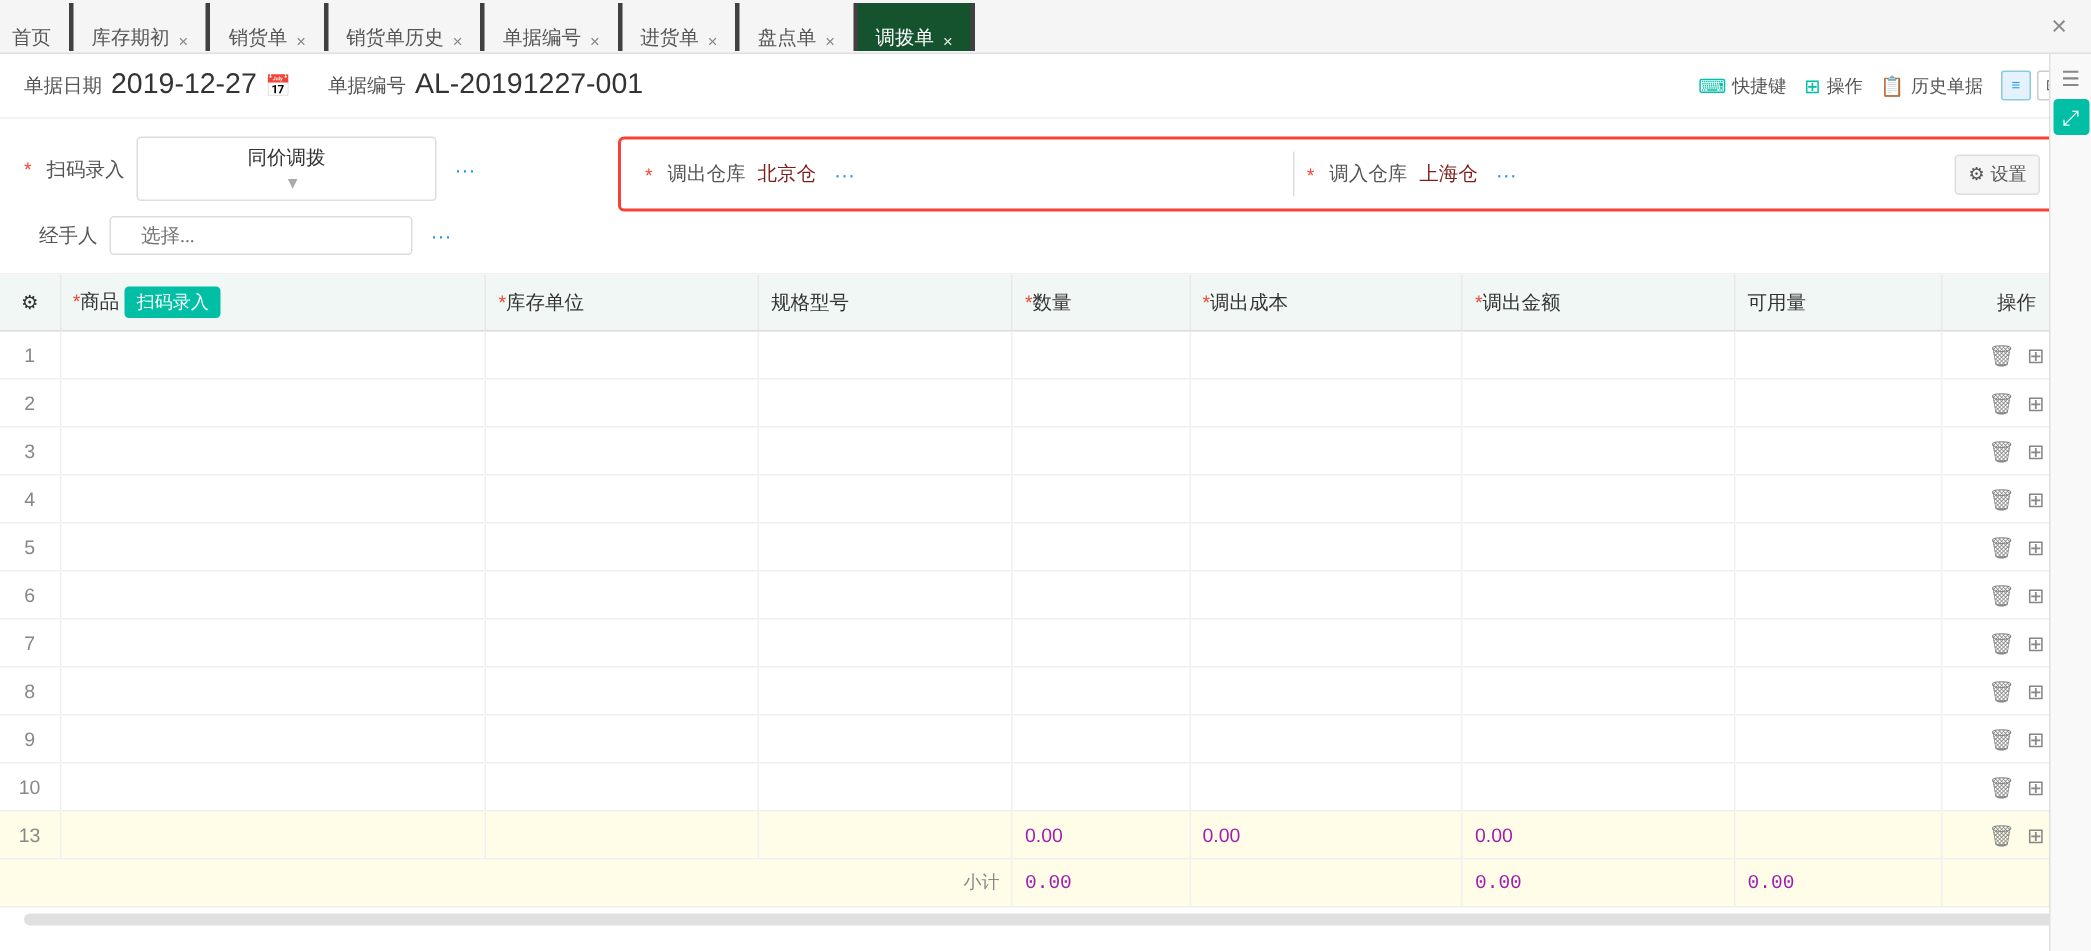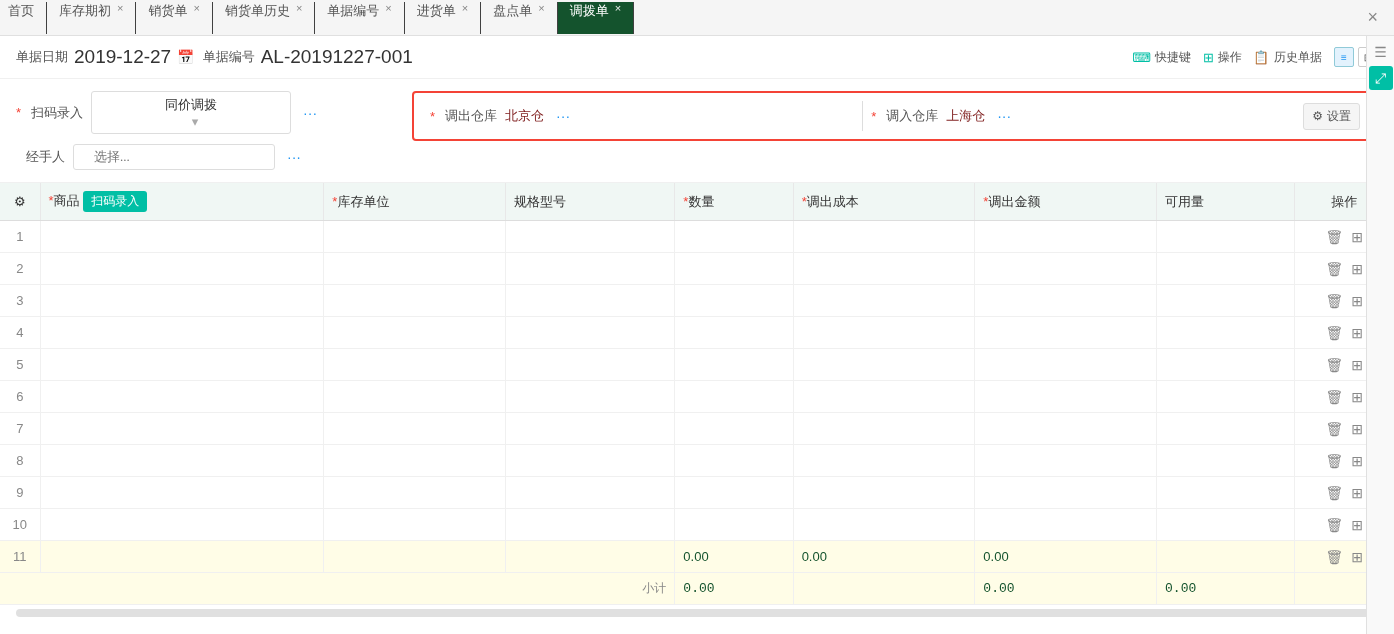--- a/index.html
+++ b/index.html
@@ -9,27 +9,27 @@
     .tab-bar {
       display: flex;
       align-items: center;
       background: #f5f5f5;
       border-bottom: 1px solid #e0e0e0;
       height: 36px;
       padding: 0 8px;
     }
     .tab-item {
       display: flex;
-      align-items: flex-start;
+      align-items: flex-end;
       padding: 0 12px;
       height: 32px;
       cursor: pointer;
       font-size: 13px;
       color: #555;
-      border-right: 1px solid #404040;
+      border-right: 3px solid #404040;
       white-space: nowrap;
     }
     .tab-item:first-child { padding-left: 0; }
     .tab-item.active {
       background: #14532d;
       color: #fff;
     }
     .tab-item .tab-close {
       margin-left: 6px;
       font-size: 11px;
@@ -53,21 +53,21 @@
       height: calc(634px - 36px);
       overflow: hidden;
     }
 
     
     .header-row {
       display: flex;
       align-items: center;
       padding: 10px 16px;
       border-bottom: 1px solid #f0f0f0;
-      gap: 8px;
+      gap: 24px;
     }
     .header-field {
       display: flex;
       align-items: center;
       gap: 6px;
     }
     .header-label { color: #555; font-size: 13px; }
     .header-value { color: #333; font-size: 19px; font-weight: 400; }
     .calendar-icon { color: #00bfa5; cursor: pointer; font-size: 14px; }
     .header-actions {
@@ -252,21 +252,21 @@
       font-size: 12px;
       cursor: pointer;
     }
     .subtotal-label {
       text-align: right;
       color: #888;
       font-size: 12px;
       padding-right: 8px;
     }
     .subtotal-value {
-      color: #14532d;
+      color: #a21caf;
       font-weight: 500;
       margin-top: 45px;
     }
 
     
     .right-sidebar {
       position: fixed;
       right: 0;
       top: 36px;
       width: 28px;
@@ -587,21 +587,21 @@
             <td></td>
           <td>
               <div class="action-cell">
                 <span class="action-icon">🗑</span>
                 <span class="action-icon">⊞</span>
               </div>
             </td>
         </tr>
 
         <tr style="background:#fffde7;">
-          <td class="row-num">11</td>
+          <td class="row-num">13</td>
           <td></td>
             <td></td>
             <td></td>
           <td class="subtotal-value">0.00</td>
           <td class="subtotal-value">0.00</td>
           <td class="subtotal-value">0.00</td>
           <td></td>
           <td>
               <div class="action-cell">
                 <span class="action-icon">🗑</span>

